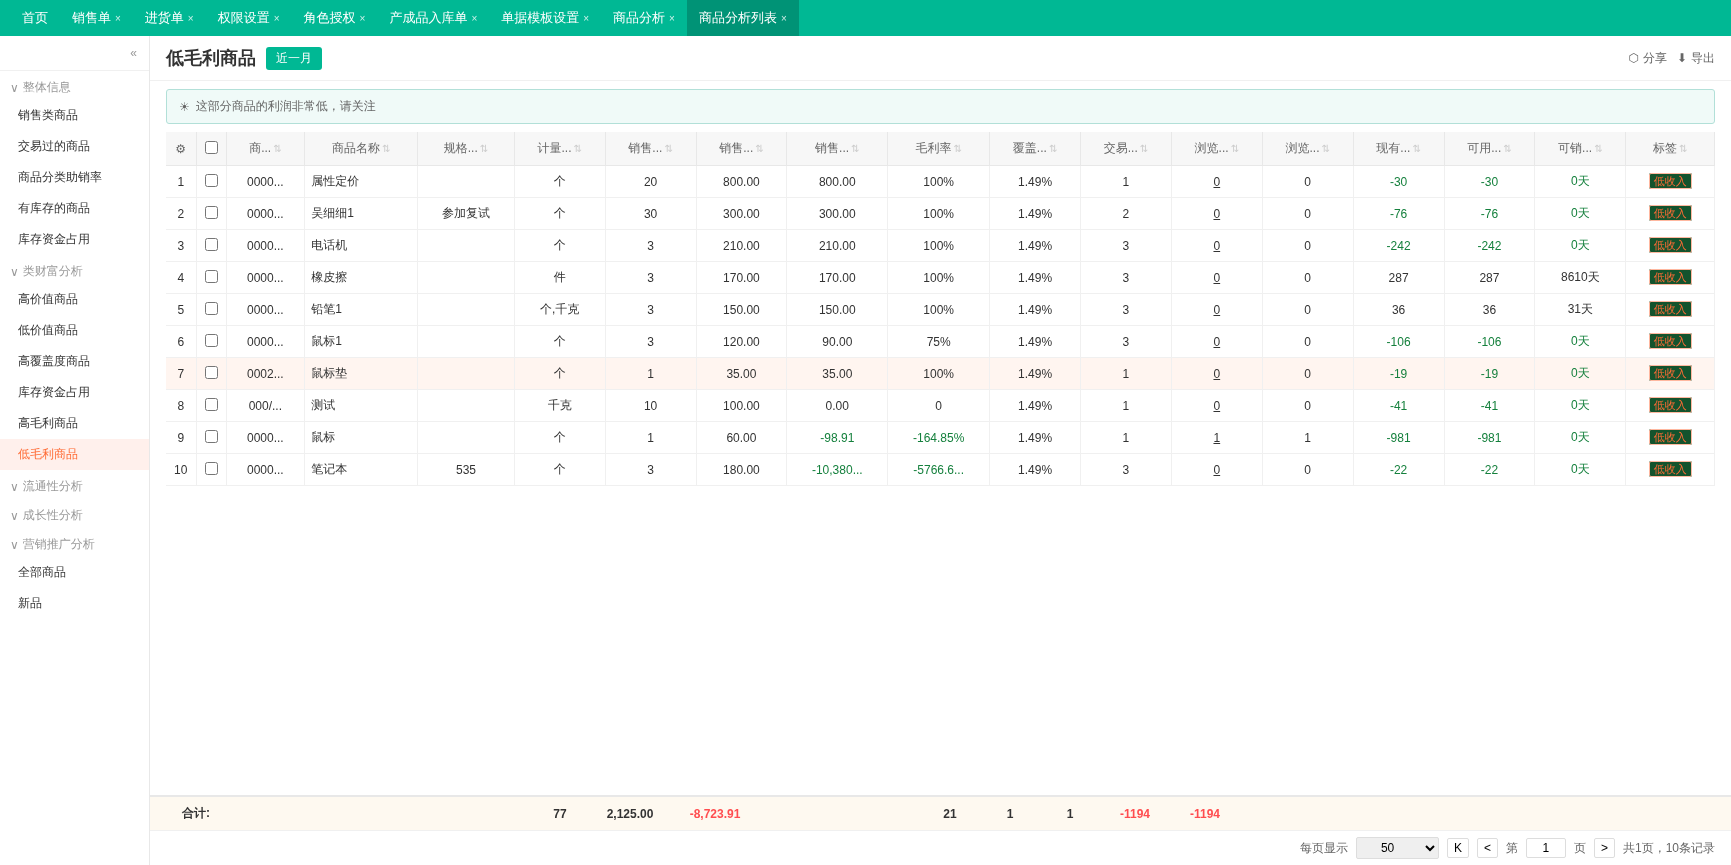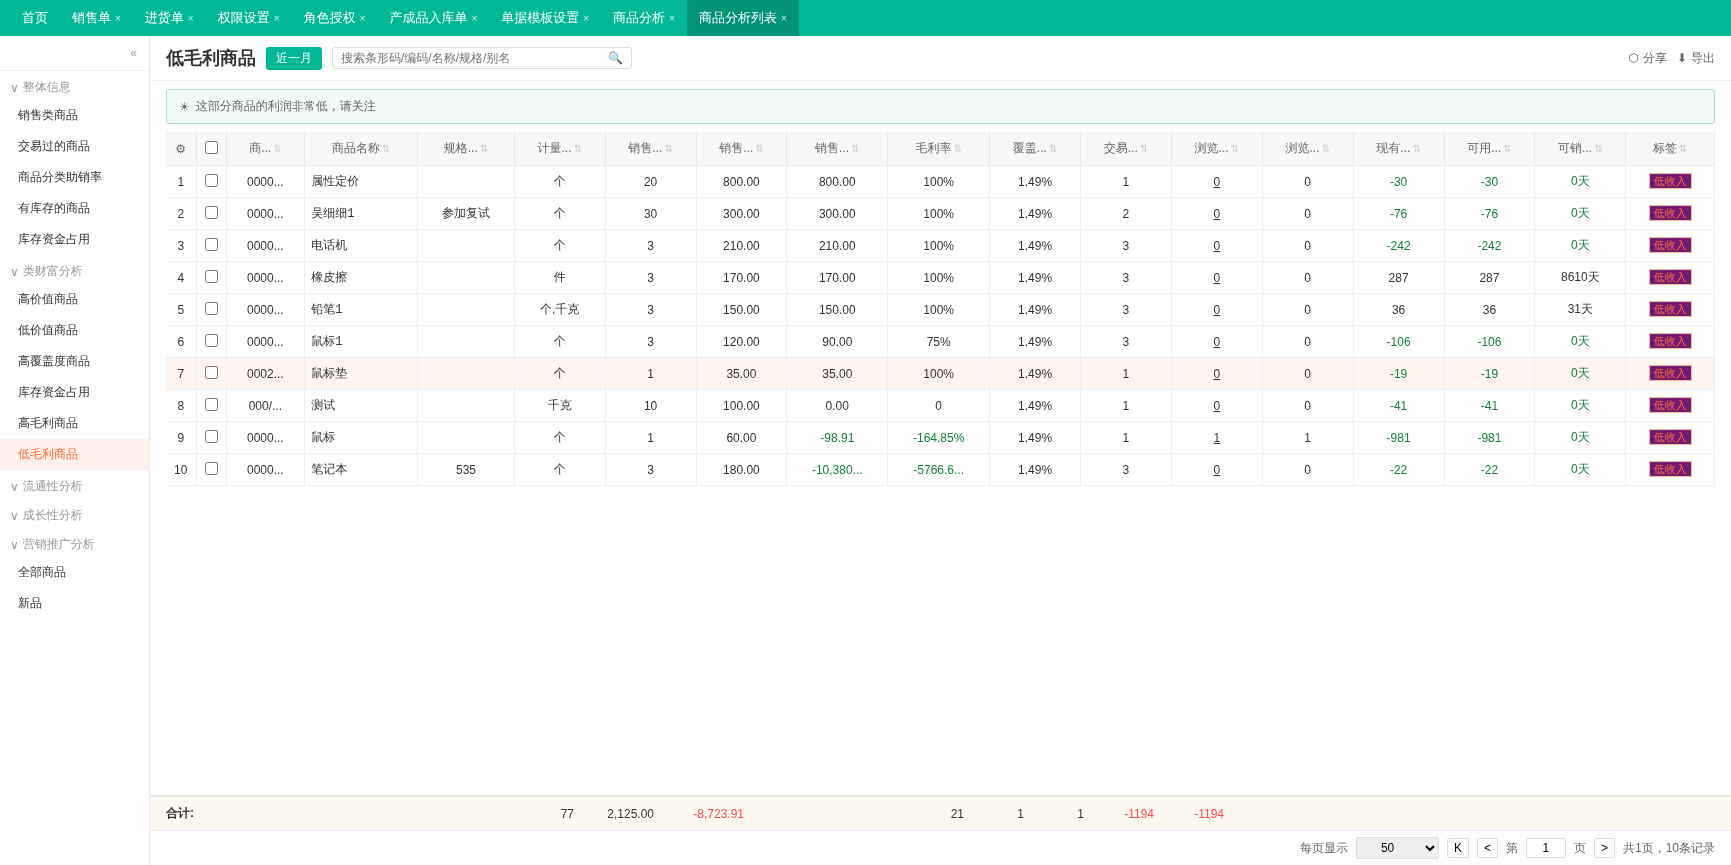--- a/index.html
+++ b/index.html
@@ -162,24 +162,24 @@
     tbody tr {
       border-bottom: 1px solid #f0f0f0;
     }
     tbody tr.highlighted { background: #fff5f0; }
     tbody td {
       padding: 7px 6px;
       text-align: center;
       border-right: 1px solid #f0f0f0;
       white-space: nowrap;
     }
-    td.text-left { text-align: left; font-family: Liberation Mono, monospace; }
+    td.text-left { text-align: left; }
     td.red { color: #15803d; }
     .tag {
-      background: #701a75;
+      background: #14532d;
       color: #ff6b35;
       border: 1px solid #ffb8a0;
       border-radius: 2px;
       padding: 1px 4px;
       font-size: 11px;
     }
     .underline-link {
       text-decoration: underline;
       cursor: pointer;
       color: #333;
@@ -189,29 +189,30 @@
     .table-footer {
       border-top: 2px solid #e8e8e8;
       padding: 8px 16px;
       background: #fef9f0;
       display: flex;
       align-items: center;
       gap: 20px;
       font-size: 12px;
       color: #666;
     }
-    .total-label { font-weight: bold; color: #333; }
+    .total-label { font-weight: bold; color: #333; margin-left: 16px; }
     .total-values {
       display: flex;
       gap: 0;
     }
     .total-cell {
       min-width: 80px;
-      text-align: right;
+      text-align: center;
       color: #333;
+      font-weight: bold;
     }
     .total-cell.red { color: #ff4d4f; }
 
     
     .pagination-bar {
       display: flex;
       align-items: center;
       justify-content: flex-end;
       padding: 6px 16px;
       border-top: 1px solid #f0f0f0;
@@ -291,24 +292,20 @@
       <div class="sidebar-group-title"><span>∨</span> 营销推广分析</div>
       <div class="sidebar-item">全部商品</div>
       <div class="sidebar-item">新品</div>
     </aside>
 
   <div class="content-area">
 
     <div class="page-header">
       <span class="page-title">低毛利商品</span>
       <button class="filter-btn">近一月</button>
-      <div class="search-box">
-        <input type="text" placeholder="搜索条形码/编码/名称/规格/别名" style="">
-        <span style="color:#00b894;cursor:pointer;">🔍</span>
-      </div>
       <div class="header-actions">
         <span class="action-btn">
           <span>⬡</span>
           <span>分享</span>
         </span>
         <span class="action-btn">
           <span>⬇</span>
           <span>导出</span>
         </span>
       </div>

